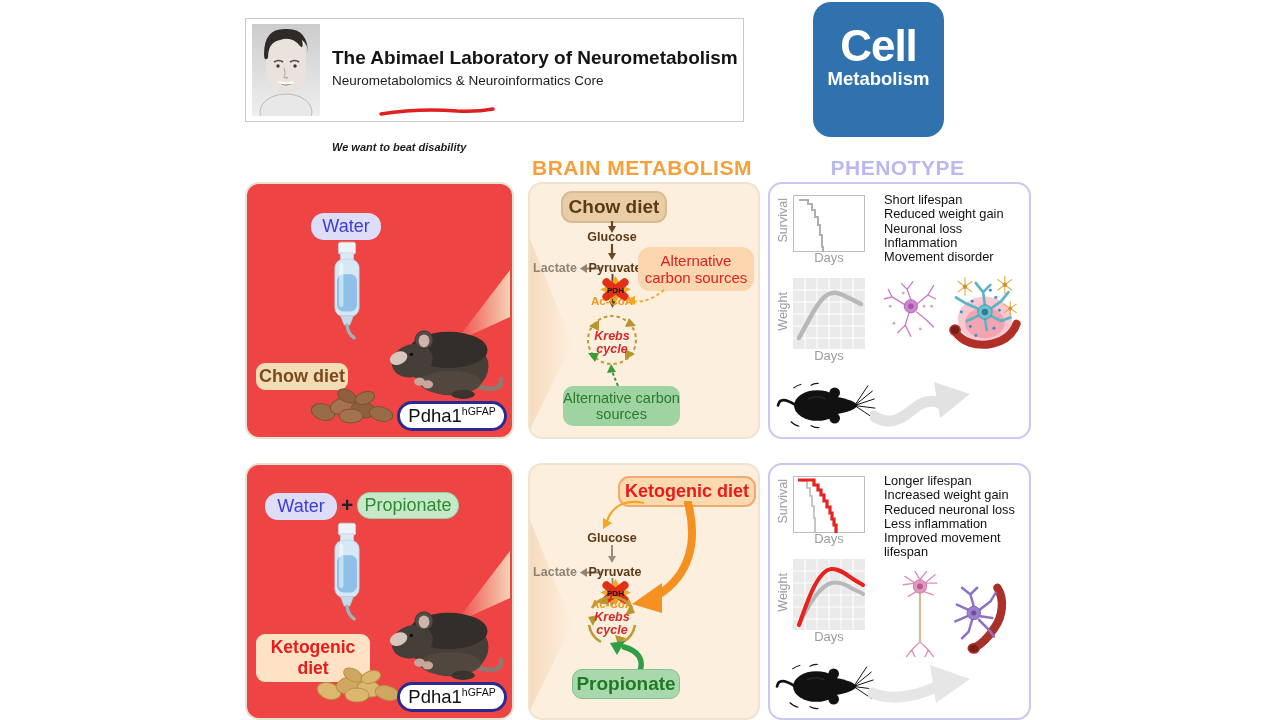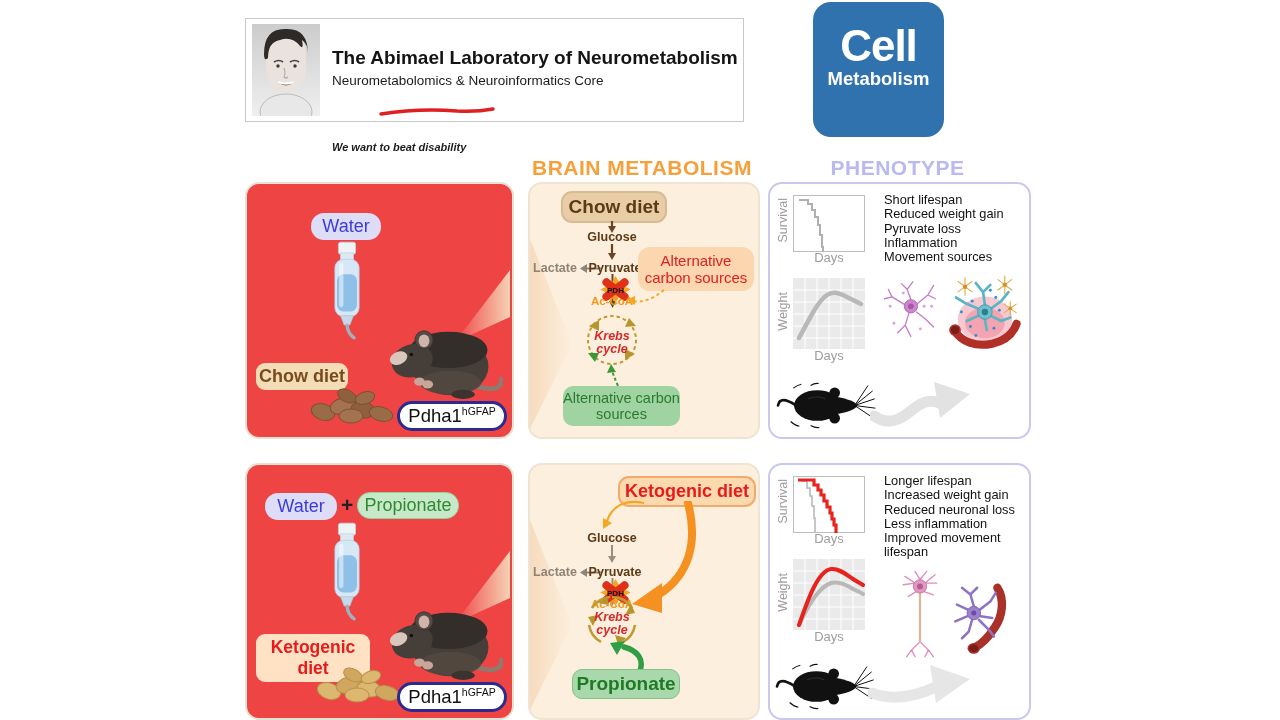--- a/index.html
+++ b/index.html
@@ -207,23 +207,23 @@
   <div class="panel p-pheno r1 c3">
     <svg class="abs" style="left:23px;top:11px" width="72" height="57" viewBox="0 0 72 57">
       <rect x="0.5" y="0.5" width="71" height="56" fill="#fff" stroke="#bdbdbd"></rect>
       <polyline points="6,5 15,5 15,9 19,9 19,15 22,15 22,22 25,22 25,30 27,30 27,40 29,40 29,52 30,52 30,57" fill="none" stroke="#b0b0b0" stroke-width="2"></polyline>
     </svg>
     <div class="vtext" style="left:6px;top:14px">Survival</div>
     <div class="days" style="left:23px;top:66px;width:72px">Days</div>
     <div class="findings">
       <div>Short lifespan</div>
       <div>Reduced weight gain</div>
-      <div>Pyruvate loss</div>
+      <div>Neuronal loss</div>
       <div>Inflammation</div>
-      <div>Movement sources</div>
+      <div>Movement disorder</div>
     </div>
     <svg class="abs" style="left:23px;top:94px" width="72" height="71" viewBox="0 0 72 71">
       <rect width="72" height="71" fill="#eaeaea"></rect>
       <g stroke="#ffffff" stroke-width="1">
         <line x1="12" y1="0" x2="12" y2="71"></line>
           <line x1="24" y1="0" x2="24" y2="71"></line>
           <line x1="36" y1="0" x2="36" y2="71"></line>
           <line x1="48" y1="0" x2="48" y2="71"></line>
           <line x1="60" y1="0" x2="60" y2="71"></line>
         <line x1="0" y1="12" x2="72" y2="12"></line>

